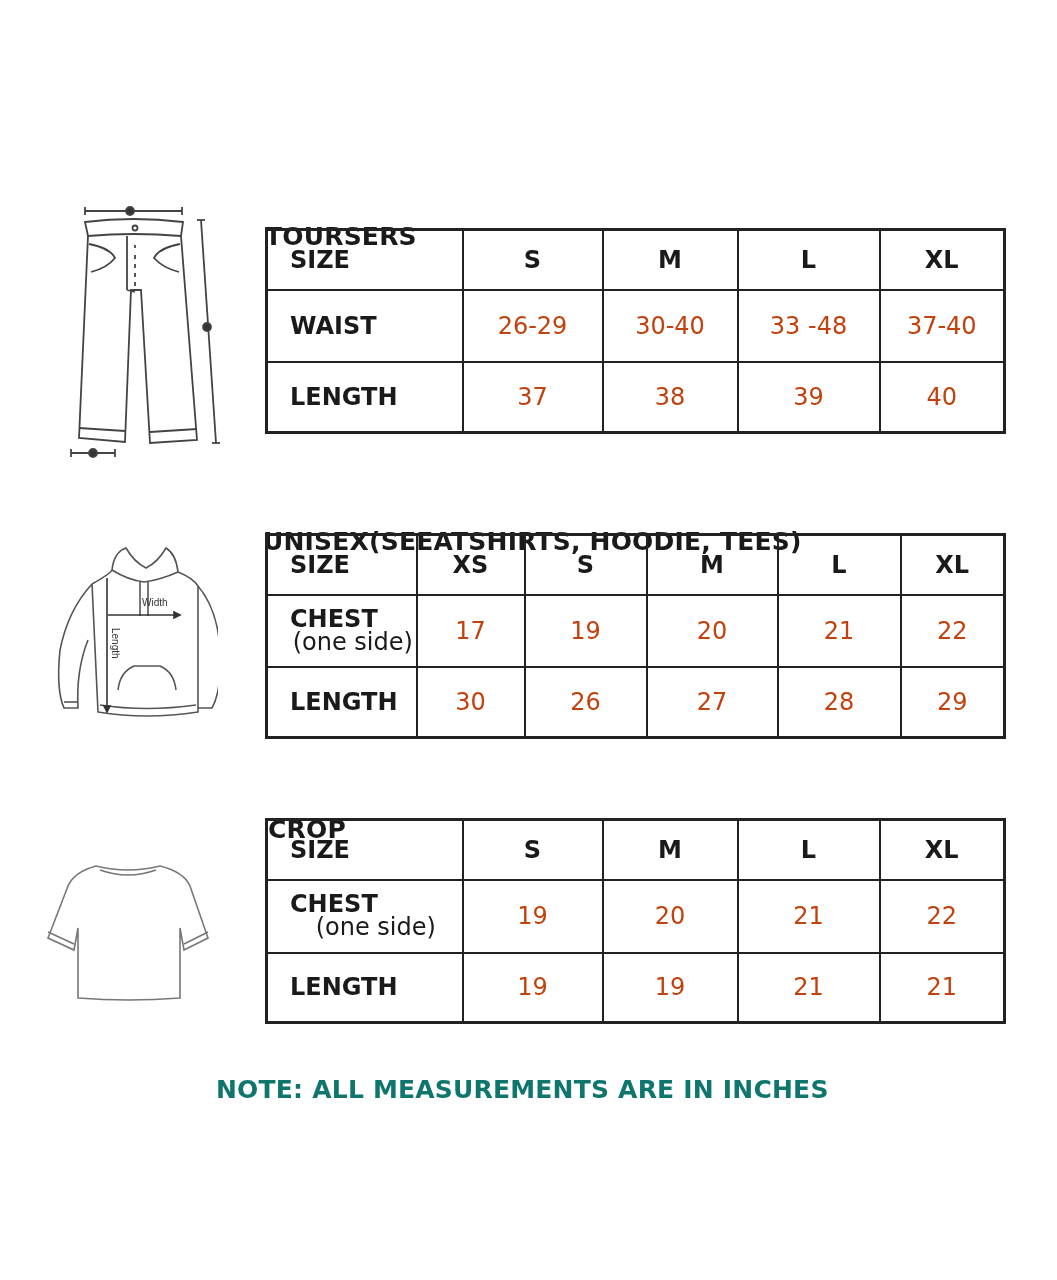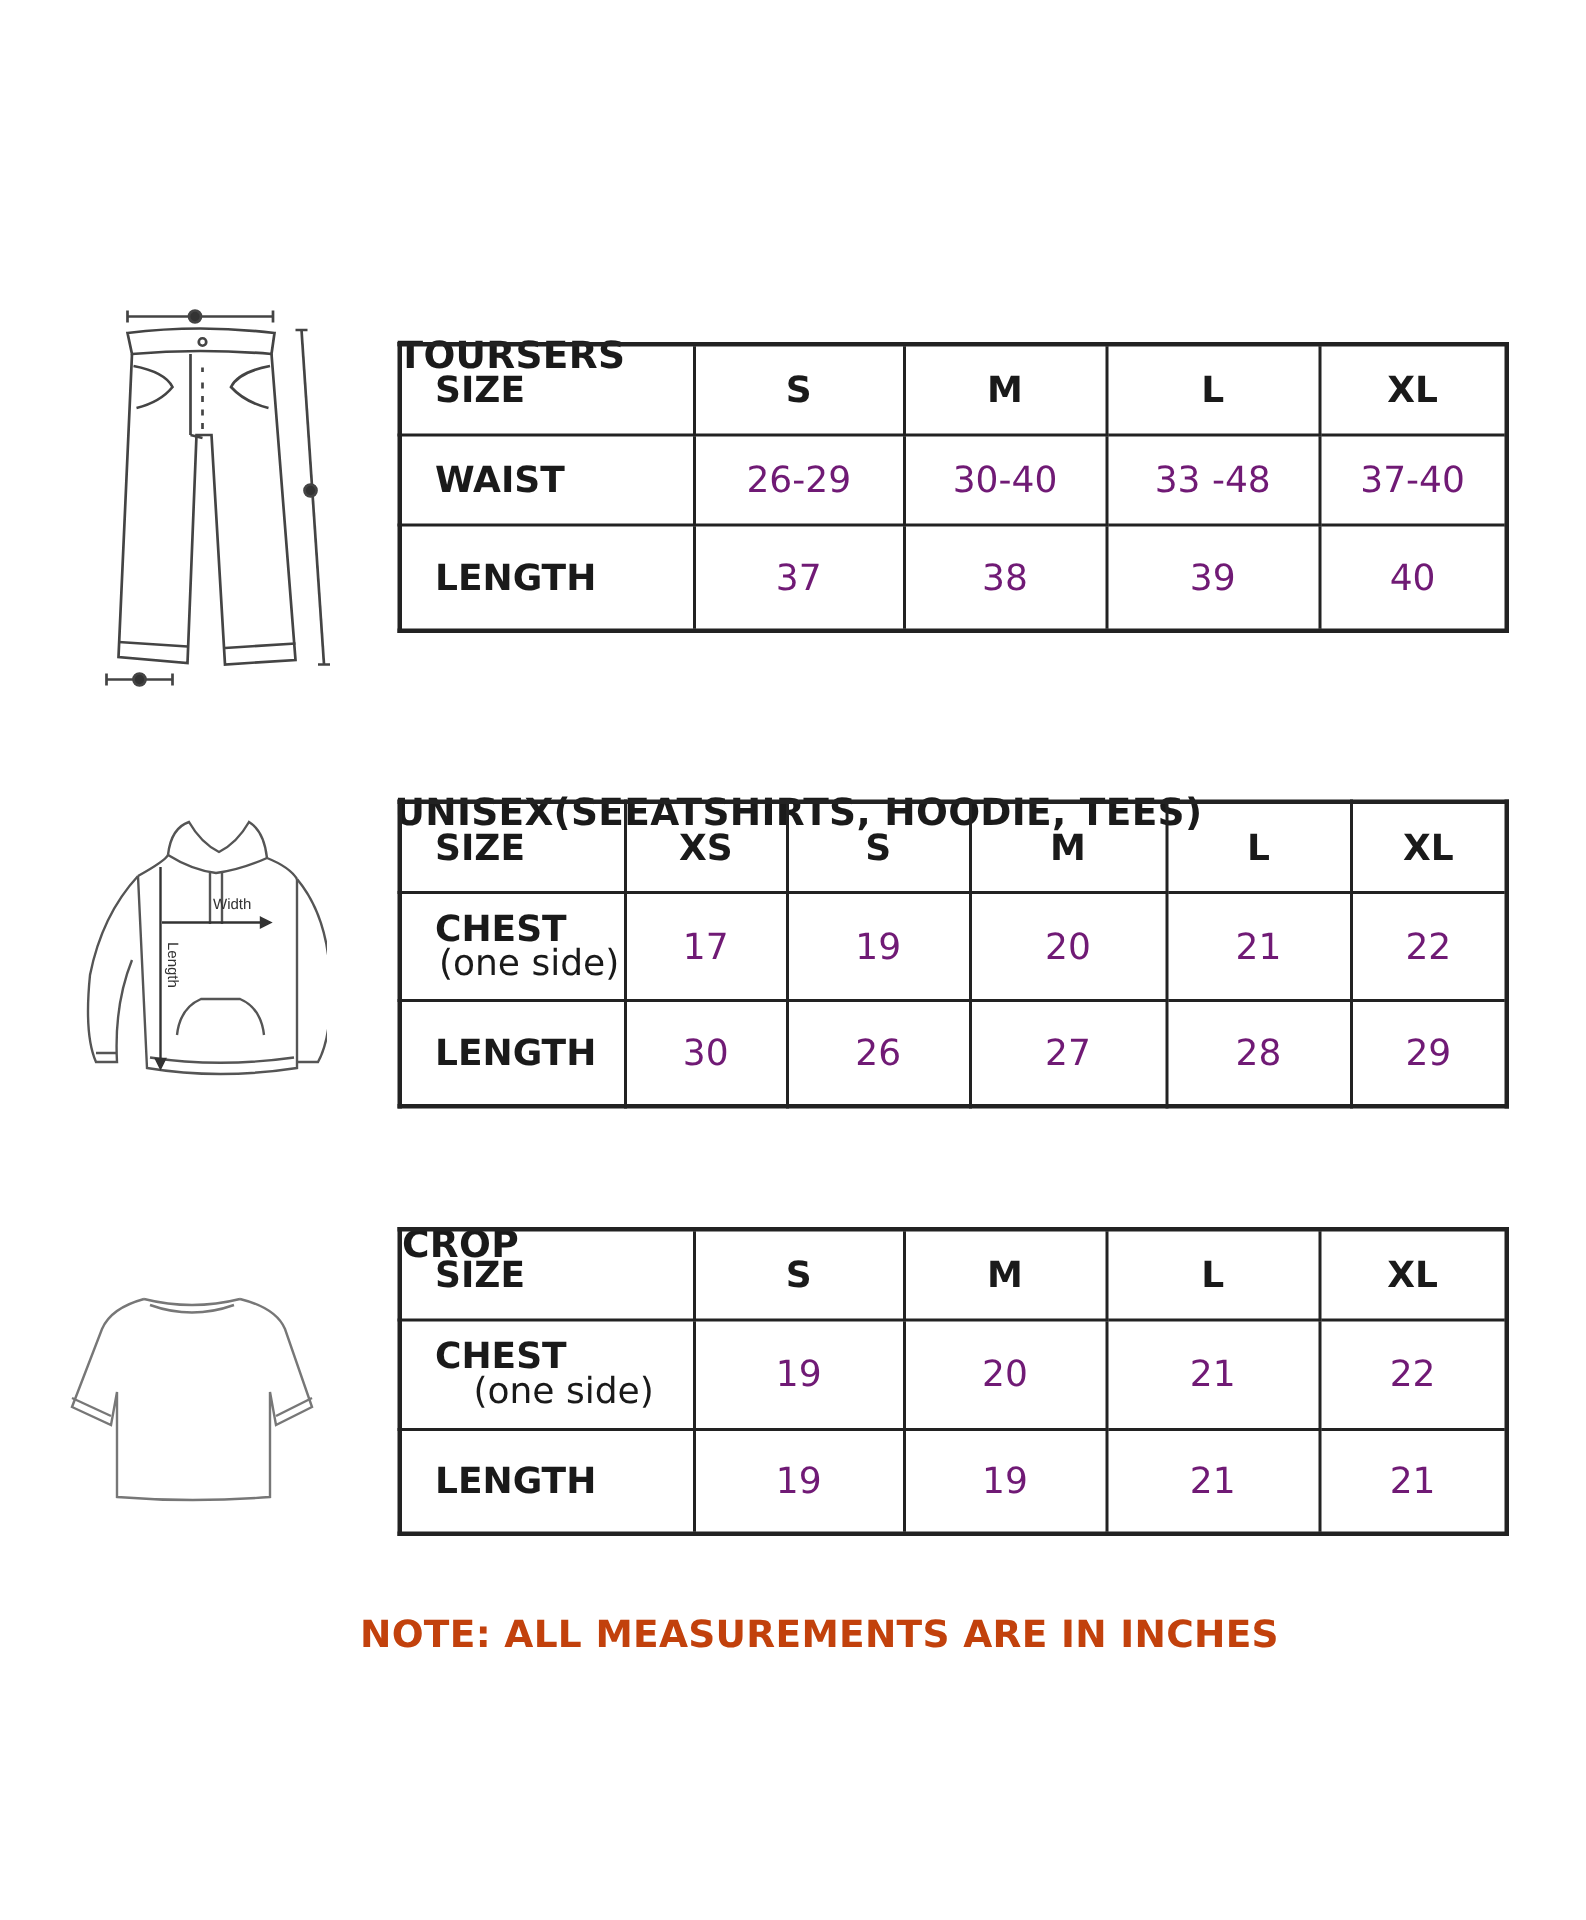--- a/index.html
+++ b/index.html
@@ -11,32 +11,32 @@
       position: absolute; font-weight: bold; font-size: 25px; letter-spacing: 0.2px;
       color: #1a1a1a;
       margin-top: 36px;
     }
     table.size-table {
       position: absolute; border-collapse: collapse; table-layout: fixed;
       border: 3px solid #222;
     }
     table.size-table td {
       border: 2.5px solid #222; text-align: center; vertical-align: middle;
-      font-size: 24px; color: #701a75; padding: 0;
+      font-size: 24px; color: #c2410c; padding: 0;
     }
     table.size-table tr.head td { font-weight: bold; color: #1a1a1a; }
     table.size-table td.label {
       text-align: left; padding-left: 22px; font-weight: bold; font-size: 24px; color: #1a1a1a;
     }
     table.size-table td.label.small { font-size: 24px; line-height: 23px; }
     table.size-table td.label.small .sub { font-weight: normal; display: block; text-align: center; }
     .illus { position: absolute; }
     .note {
       position: absolute; left: 216px; top: 1075px; font-weight: bold; font-size: 25px;
-      color: #c2410c; letter-spacing: 0.2px; margin-left: 24px;
+      color: #0f766e; letter-spacing: 0.2px;
     }
   </style>
 </head>
 <body>
 
 <svg class="illus" style="left:55px; top:200px;" width="170" height="270" viewBox="0 0 170 270">
   <g fill="none" stroke="#444" stroke-width="1.8">
 
     <line x1="30" y1="11" x2="127" y2="11"></line>
     <line x1="30" y1="7" x2="30" y2="15"></line>
@@ -82,21 +82,21 @@
       <col style="width:125px">
   </colgroup>
   <tbody>
       <tr class="head" style="height:60px">
     <td class="label">SIZE</td>
     <td>S</td>
     <td>M</td>
     <td>L</td>
     <td>XL</td>
   </tr>
-  <tr style="height:60px">
+  <tr style="height:72px">
     <td class="label">WAIST</td>
     <td>26-29</td>
     <td>30-40</td>
     <td>33 -48</td>
     <td>37-40</td>
   </tr>
   <tr style="height:71px">
     <td class="label">LENGTH</td>
     <td>37</td>
     <td>38</td>

